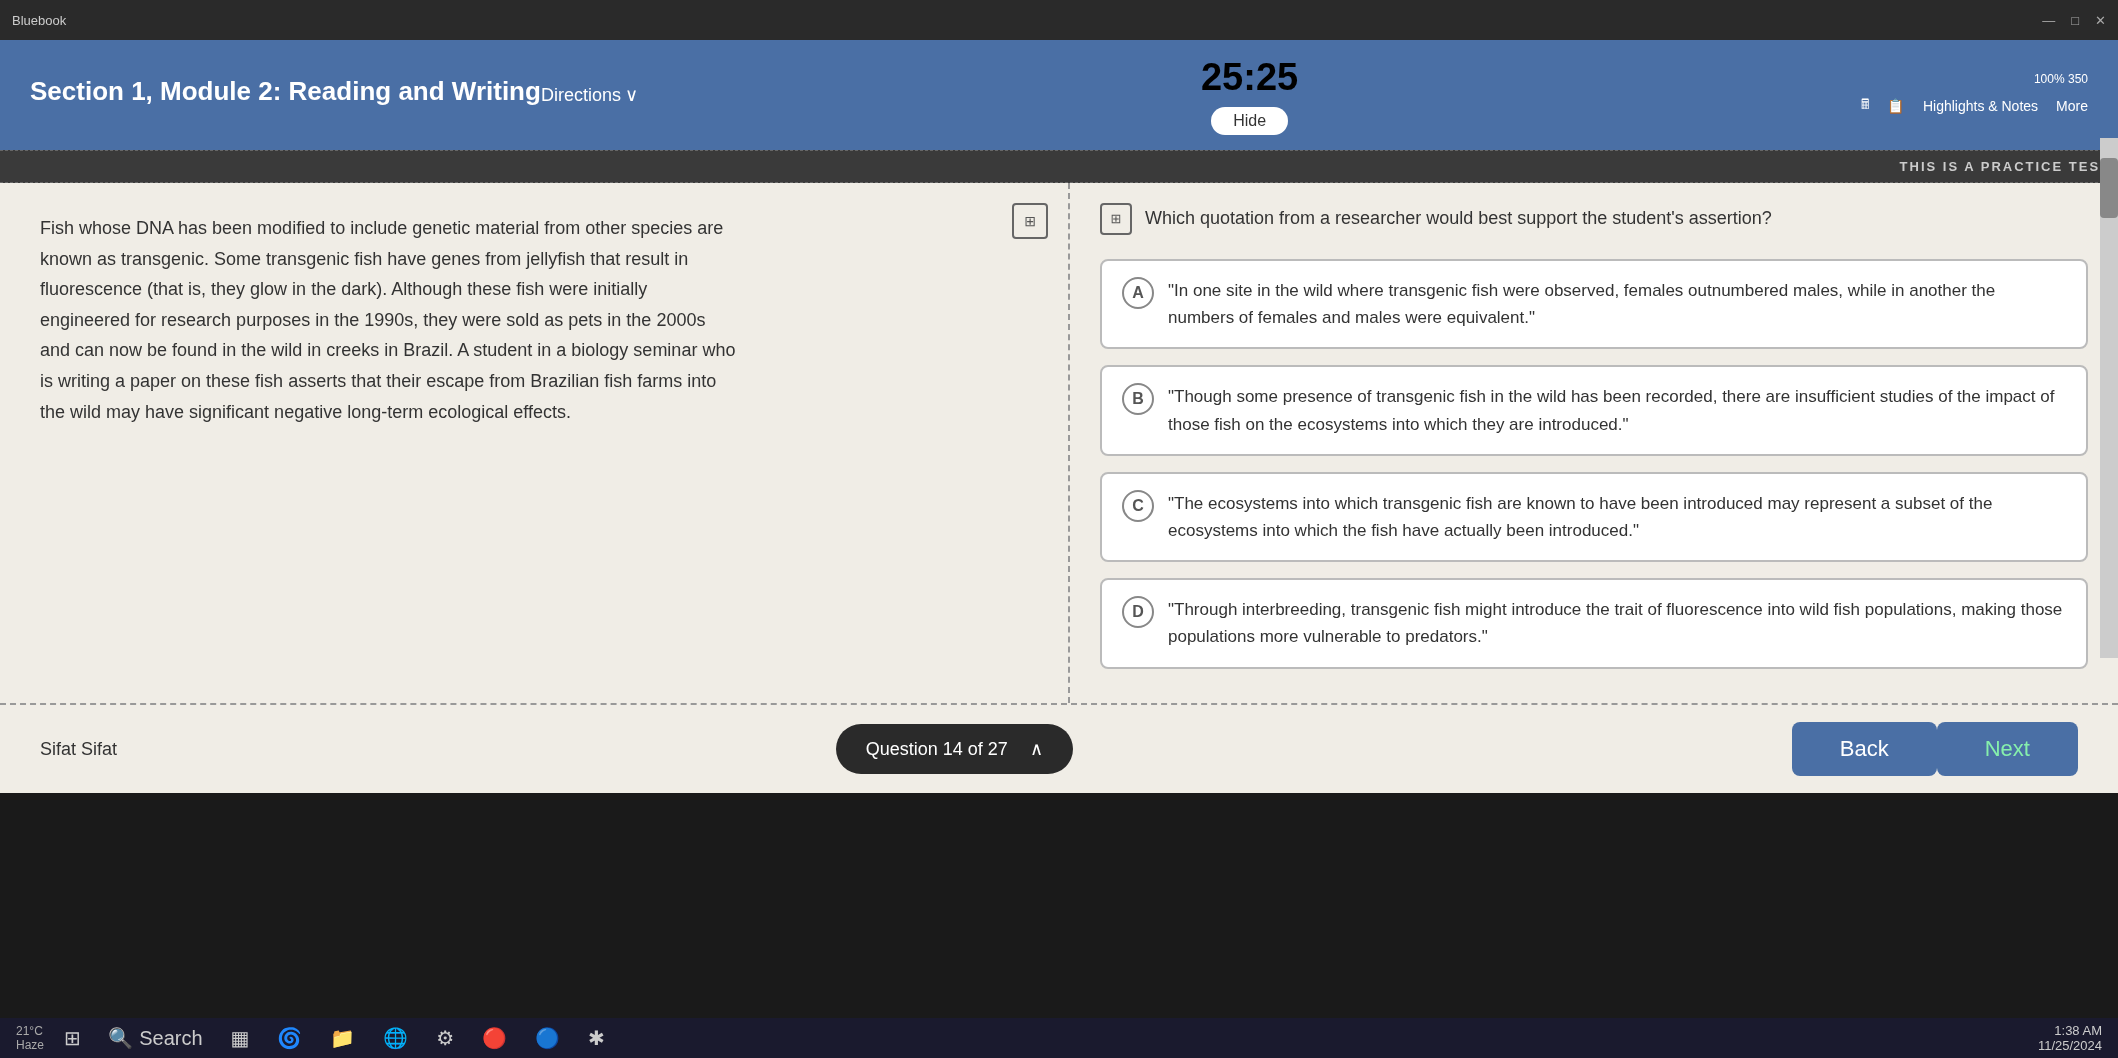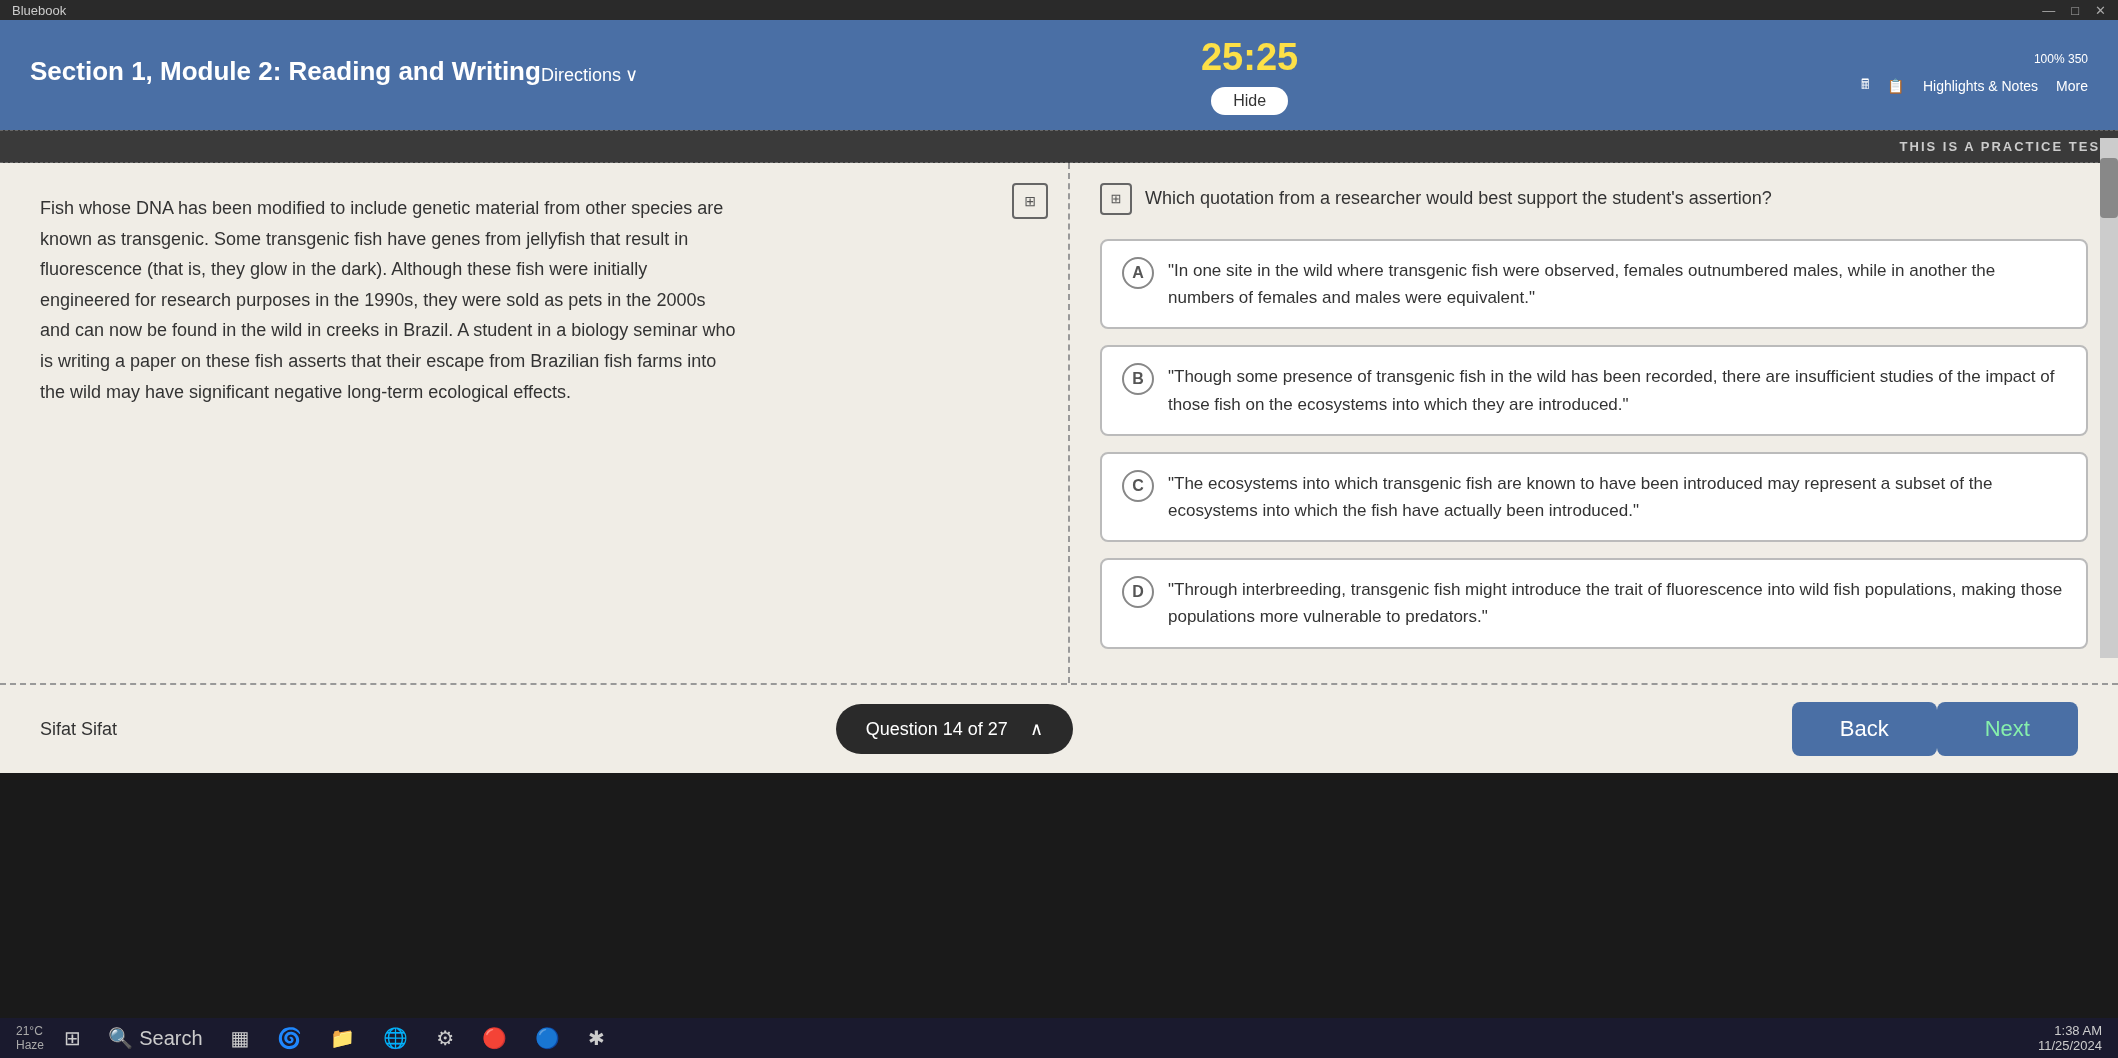--- a/index.html
+++ b/index.html
@@ -8,21 +8,21 @@
       font-family: 'Segoe UI', Arial, sans-serif;
       width: 2118px;
       height: 1058px;
       overflow: hidden;
       position: relative;
     }
 
     
     .title-bar {
       background: #2a2a2a;
-      height: 20px;
+      height: 40px;
       display: flex;
       align-items: center;
       padding: 0 12px;
       color: #ccc;
       font-size: 13px;
     }
     .title-bar-controls {
       margin-left: auto;
       display: flex;
       gap: 16px;
@@ -57,21 +57,21 @@
       display: flex;
       align-items: center;
       gap: 4px;
     }
     .header-center {
       display: flex;
       flex-direction: column;
       align-items: center;
     }
     .timer {
-      color: #fde047;
+      color: #000000;
       font-size: 38px;
       font-weight: bold;
       margin-bottom: 8px;
     }
     .hide-btn {
       background: white;
       border: none;
       border-radius: 20px;
       padding: 5px 22px;
       font-size: 16px;

